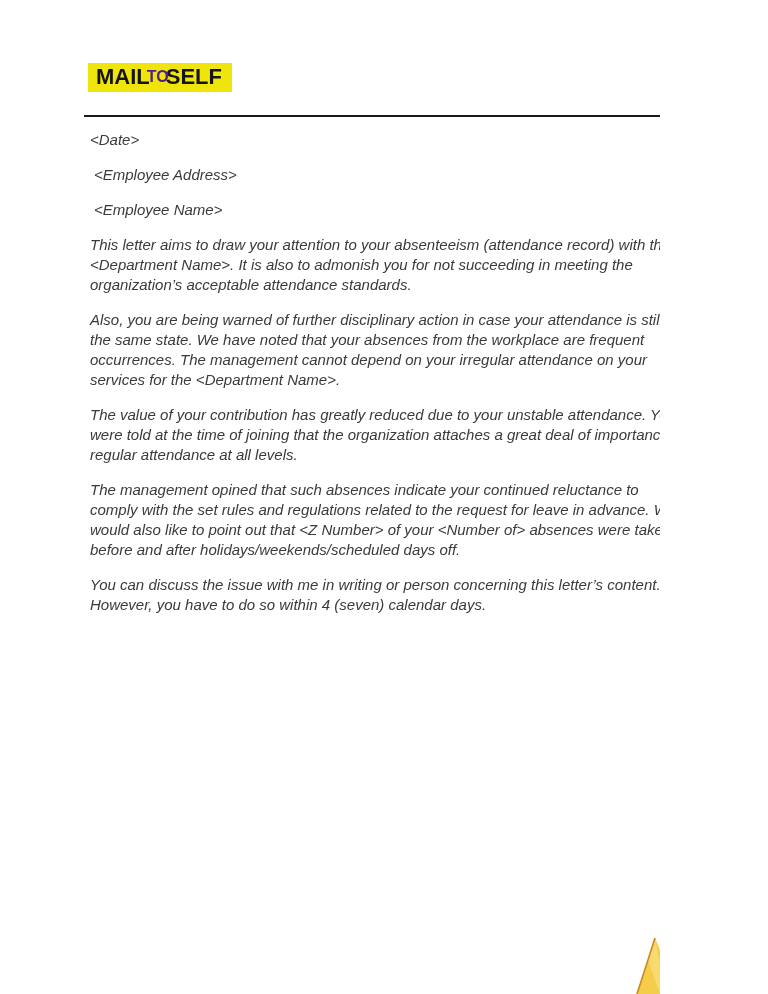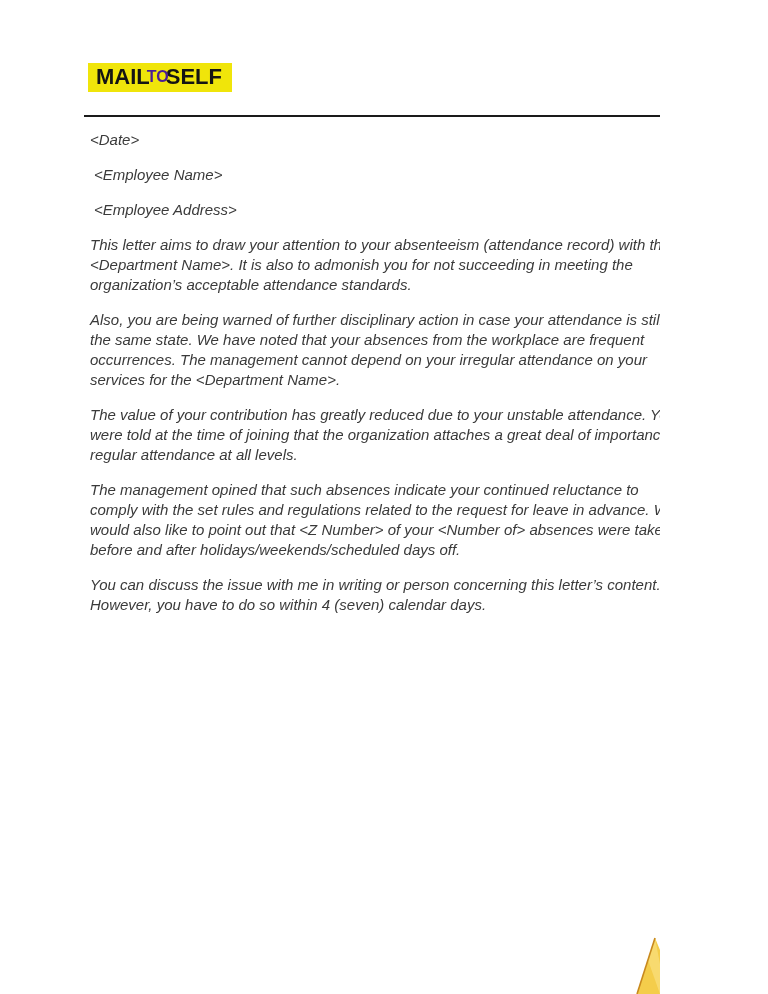--- a/index.html
+++ b/index.html
@@ -92,22 +92,22 @@
       <span>MAIL</span>
         <span class="logo-to">TO</span>
         <span>SELF</span>
     </div>
   </div>
 
   <hr class="rule">
 
   <div class="letter">
     <p>&lt;Date&gt;</p>
+    <p class="indented">&lt;Employee Address&gt;</p>
     <p class="indented">&lt;Employee Name&gt;</p>
-    <p class="indented">&lt;Employee Address&gt;</p>
     <p>This letter aims to draw your attention to your absenteeism (attendance record) with the &lt;Department Name&gt;. It is also to admonish you for not succeeding in meeting the organization’s acceptable attendance standards.</p>
     <p>Also, you are being warned of further disciplinary action in case your attendance is still in the same state. We have noted that your absences from the workplace are frequent occurrences. The management cannot depend on your irregular attendance on your services for the &lt;Department Name&gt;.</p>
     <p>The value of your contribution has greatly reduced due to your unstable attendance. You were told at the time of joining that the organization attaches a great deal of importance to regular attendance at all levels.</p>
     <p>The management opined that such absences indicate your continued reluctance to comply with the set rules and regulations related to the request for leave in advance. We would also like to point out that &lt;Z Number&gt; of your &lt;Number of&gt; absences were taken before and after holidays/weekends/scheduled days off.</p>
     <p>You can discuss the issue with me in writing or person concerning this letter’s content. However, you have to do so within 4 (seven) calendar days.</p>
   </div>
 
   <svg class="corner-decor" viewBox="0 0 40 70" aria-hidden="true">
     <polygon points="35,14 17,70 40,70 40,26" fill="#F4CD4B"></polygon>
     <polygon points="35,14 28,36 40,70 40,40" fill="#FBE68E" opacity="0.55"></polygon>

